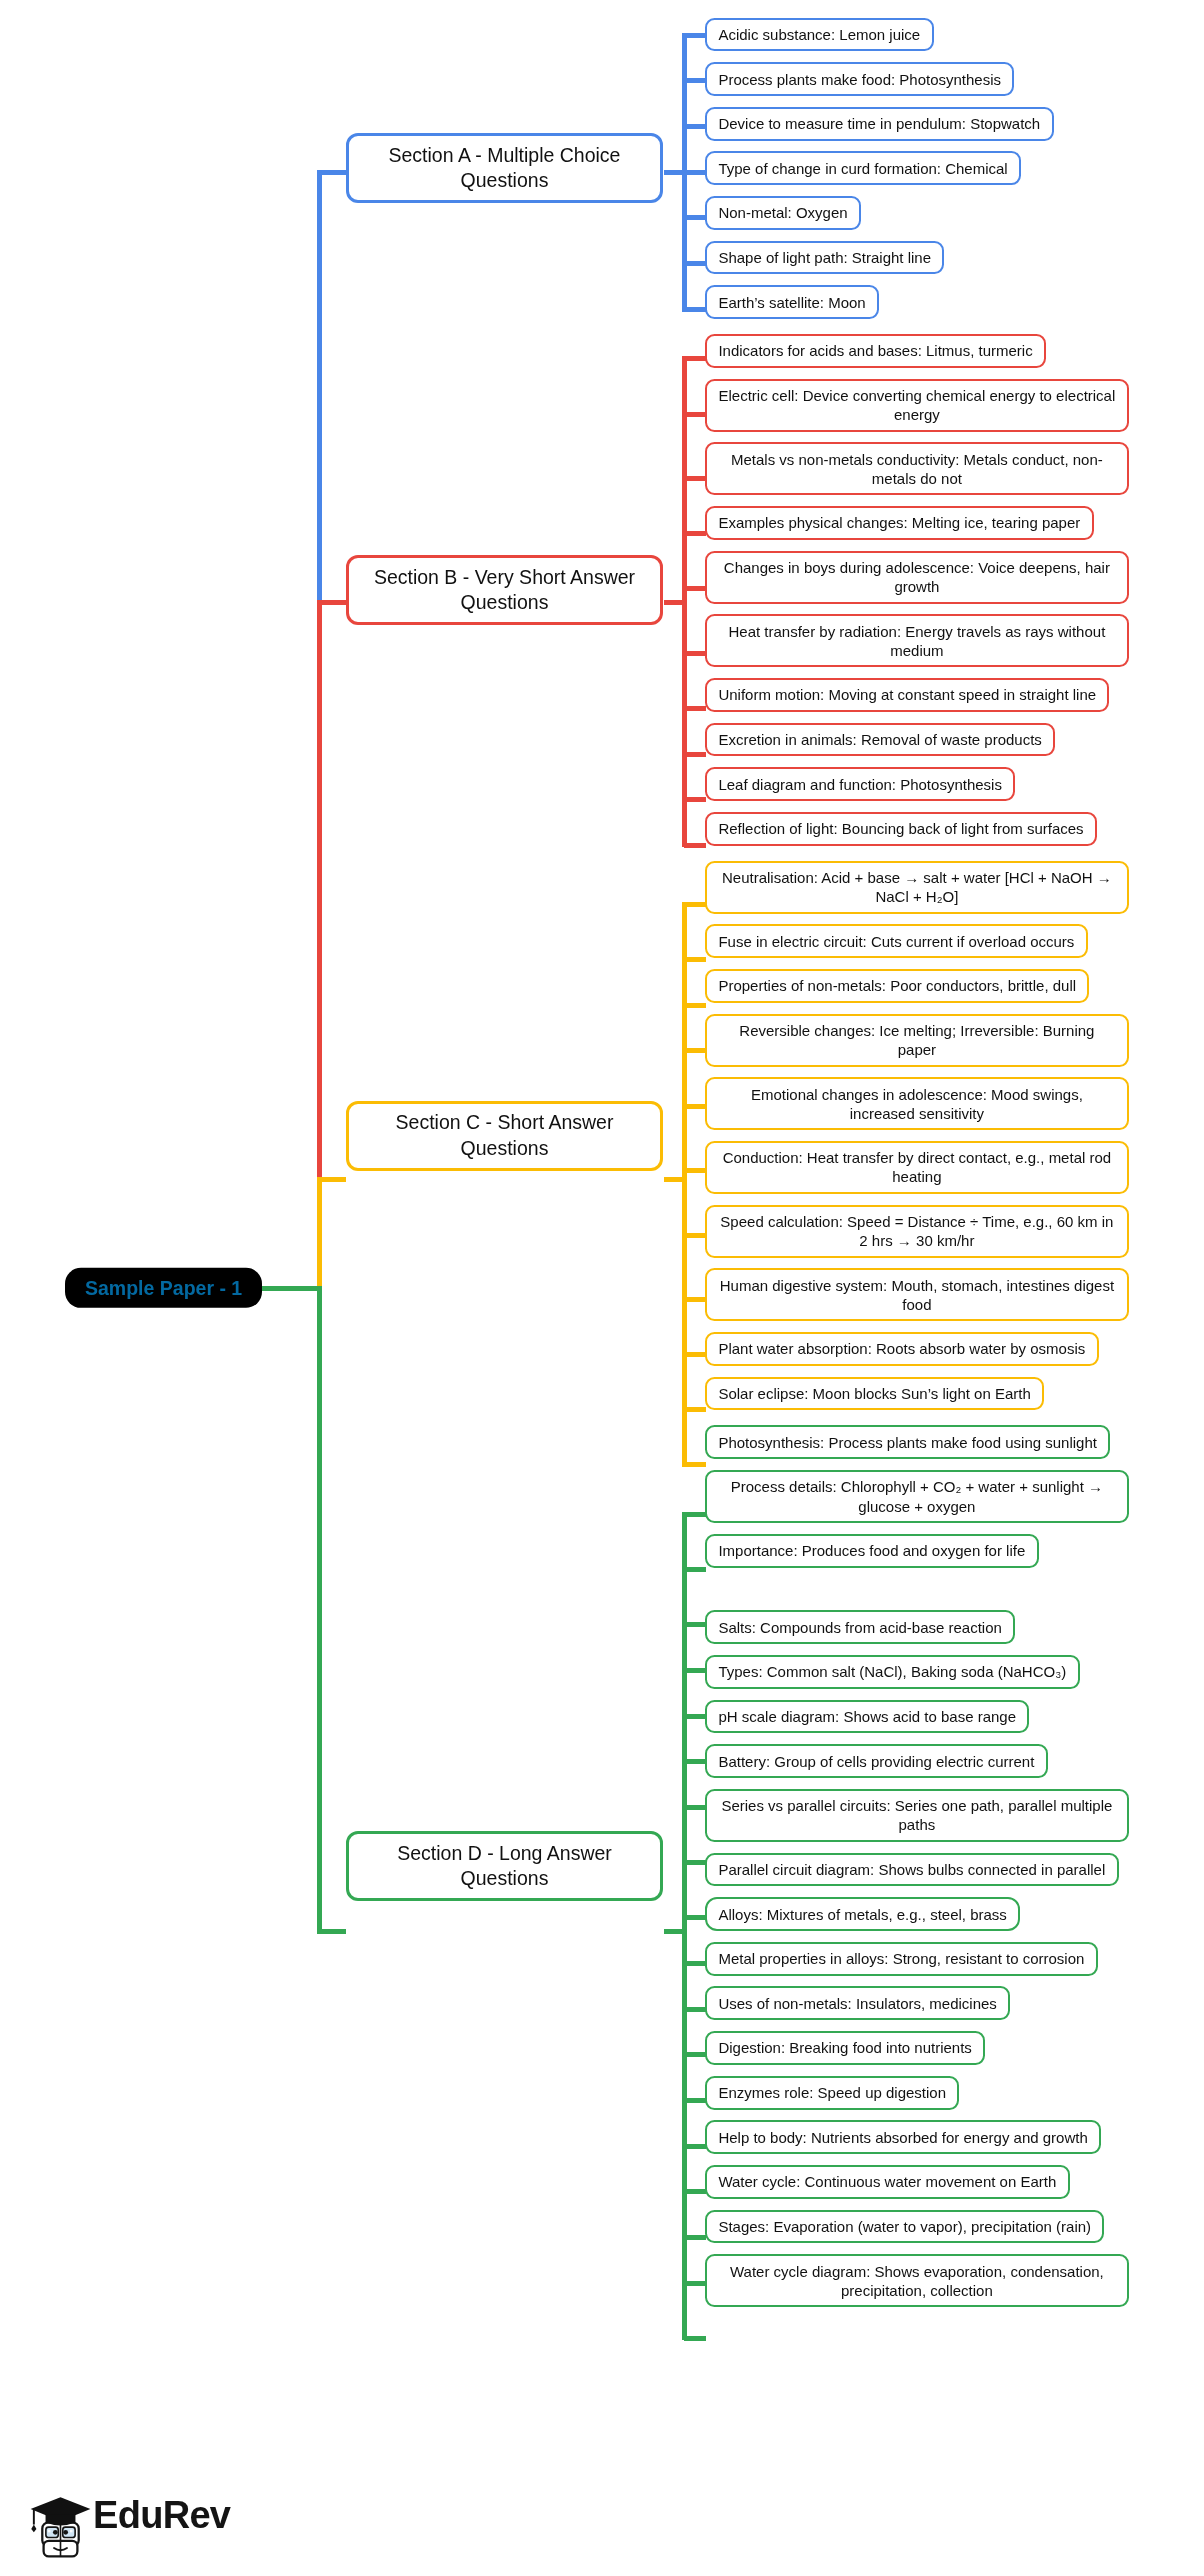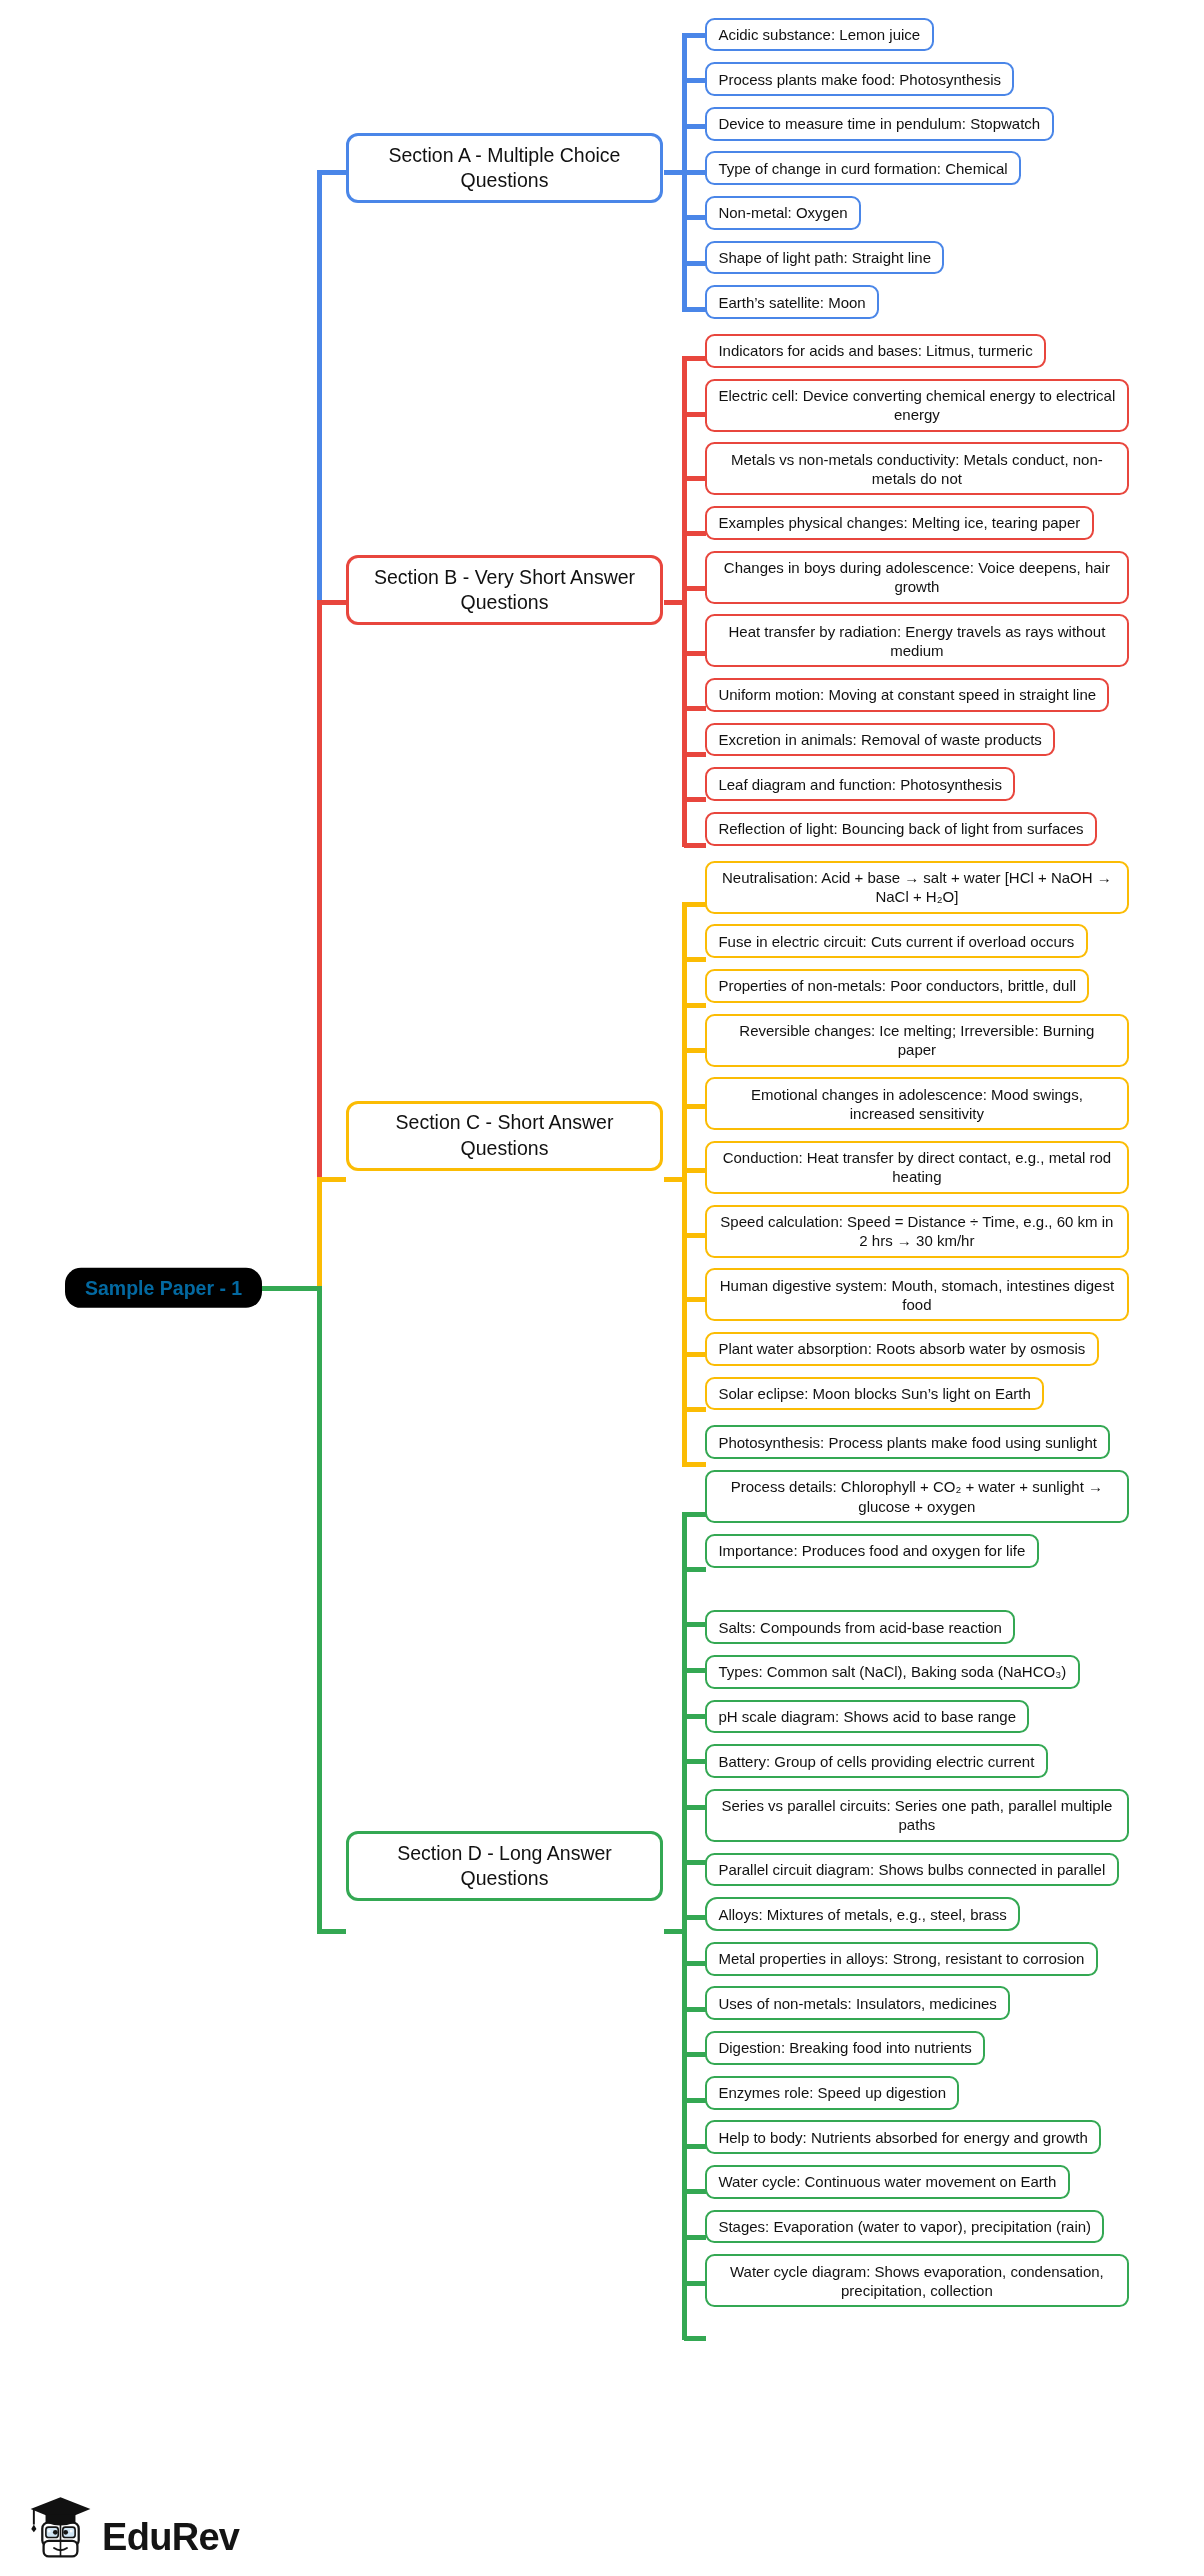--- a/index.html
+++ b/index.html
@@ -60,22 +60,22 @@
     padding: 8.7px 20px;
     border-radius: 16px;
     white-space: nowrap;
     z-index: 2;
   }
   .brand {
     position: absolute;
     left: 28px;
     bottom: 17.5px;
     display: flex;
-    align-items: flex-end;
-    gap: 9px;
+    align-items: flex-start;
+    gap: 0;
     z-index: 2;
   }
   .brand-text {
     font-size: 38px;
     font-weight: bold;
     color: #141414;
     letter-spacing: -0.7px;
   }
 </style>
 </head>

